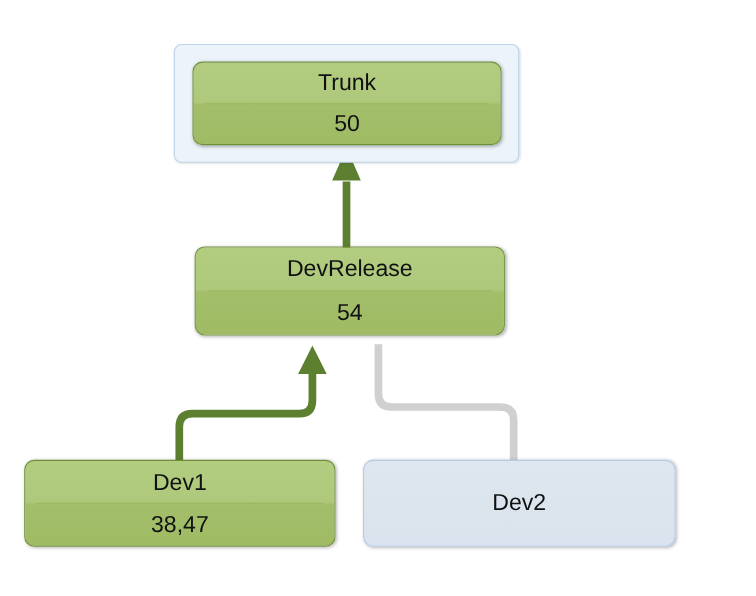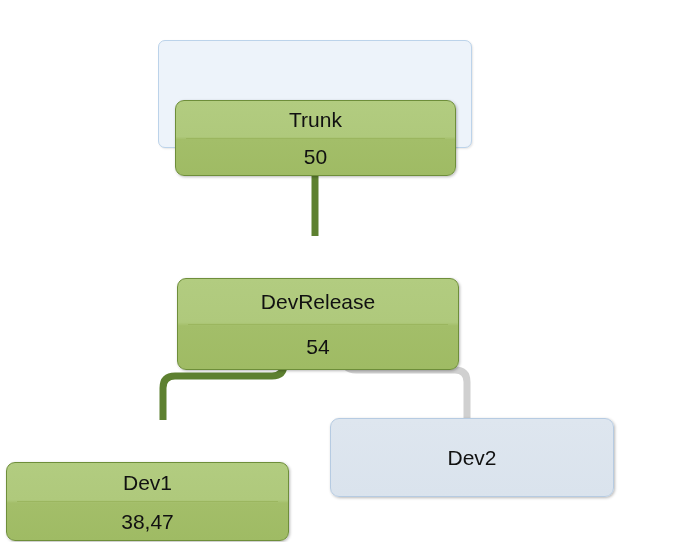--- a/index.html
+++ b/index.html
@@ -42,21 +42,20 @@
     box-sizing: border-box;
     border-radius: 9px;
     overflow: hidden;
     display: flex;
     flex-direction: column;
     box-shadow: 1px 1px 3px rgba(0,0,0,0.28);
   }
   .node.green {
     background: linear-gradient(to bottom, #B2CC80 0%, #AFC97C 48%, #A3BE69 52%, #9FBB64 100%);
     border: 1px solid #6E8E3A;
-    margin-top: 44px;
   }
   .node.blue {
     background: linear-gradient(to bottom, #DEE6EF 0%, #DAE3ED 100%);
     border: 1px solid #B6CBE2;
   }
   .node .title {
     flex: 1 1 50%;
     display: flex;
     align-items: center;
     justify-content: center;
@@ -100,27 +99,27 @@
   </svg>
 
   <div class="group-container" style="left:158px; top:40px; width:314px; height:108px;"></div>
 
   <div class="node green" style="left:175px; top:56px; width:281px; height:76px;">
     <div class="title">Trunk</div>
     <div class="divider"></div>
     <div class="value">50</div>
   </div>
 
-  <div class="node green" style="left:177px; top:234px; width:282px; height:92px;">
+  <div class="node green" style="left:177px; top:224px; width:282px; height:81px;">
     <div class="title">DevRelease</div>
     <div class="divider"></div>
     <div class="value">54</div>
   </div>
 
-  <div class="node green" style="left:6px; top:418px; width:283px; height:79px;">
+  <div class="node green" style="left:22px; top:418px; width:283px; height:79px;">
     <div class="title">Dev1</div>
     <div class="divider"></div>
     <div class="value">38,47</div>
   </div>
 
   <div class="node blue single" style="left:330px; top:418px; width:284px; height:79px;">
     <div class="title">Dev2</div>
   </div>
 
 </div>

